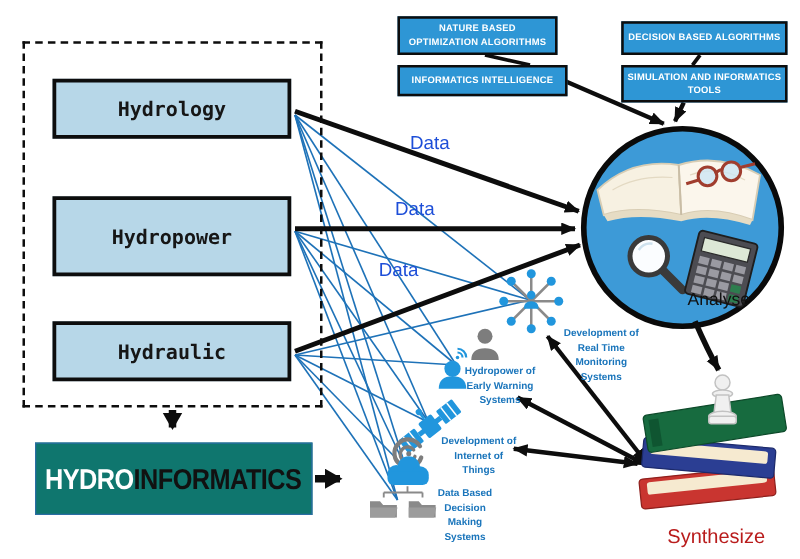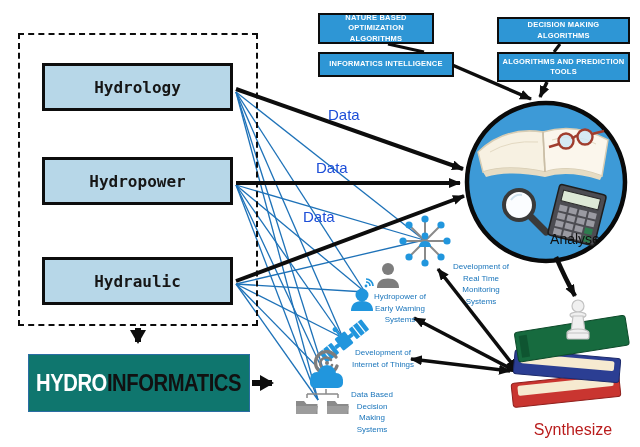--- a/index.html
+++ b/index.html
@@ -14,21 +14,21 @@
   .method-box{background:#2e96d5;border:2px solid #0d0d0d;color:#fff;font-weight:bold;
               font-size:7.5px;line-height:1.4;text-align:center;display:flex;align-items:center;
               justify-content:center;padding:1px 3px;letter-spacing:.2px;z-index:3;}
   .hydro-box{background:#0f766e;border:1px solid #2a6da3;display:flex;align-items:center;
              justify-content:center;z-index:3;}
   .hydro-box .inner{font-weight:bold;font-size:23px;letter-spacing:-.5px;transform:scaleX(.88);
                     white-space:nowrap;}
   .hydro-white{color:#ffffff;}
   .hydro-black{color:#111111;}
   .data-label{color:#1d4ed8;font-size:15px;z-index:4;}
-  .sys-label{color:#1a75bb;font-weight:normal;font-size:8px;line-height:1.45;text-align:center;z-index:4;}
+  .sys-label{color:#1a75bb;font-weight:bold;font-size:8px;line-height:1.45;text-align:center;z-index:4;}
   .analyse-label{color:#111;font-size:14px;text-align:center;z-index:4;margin-left:29px;}
   .synth-label{color:#b91c1c;font-size:16px;text-align:center;z-index:4;}
 </style>
 </head>
 <body>
 
 <div id="stage">
 
   <svg width="640" height="447" viewBox="0 0 640 447">
     <defs>
@@ -227,35 +227,35 @@
       <ellipse cx="578" cy="333" rx="11" ry="4"></ellipse>
       <rect x="567" y="333" width="22" height="6" rx="2"></rect>
     </g>
   </svg>
 
   <div class="abs dashed-frame" style="left:18px;top:33px;width:240px;height:293px"></div>
 
   <div class="abs panel-box" style="left:42px;top:63px;width:191px;height:48px">
     <span>Hydrology</span>
   </div>
-  <div class="abs panel-box" style="left:42px;top:157px;width:191px;height:48px">
+  <div class="abs panel-box" style="left:42px;top:157px;width:191px;height:64px">
     <span>Hydropower</span>
   </div>
   <div class="abs panel-box" style="left:42px;top:257px;width:191px;height:48px">
     <span>Hydraulic</span>
   </div>
 
   <div class="abs hydro-box" style="left:28px;top:354px;width:222px;height:58px">
     <span class="inner"><span class="hydro-white">HYDRO</span><span class="hydro-black">INFORMATICS</span></span>
   </div>
 
-  <div class="abs method-box" style="left:318px;top:13px;width:116px;height:31px">NATURE BASED OPTIMIZATION ALGORITHMS</div>
+  <div class="abs method-box" style="left:318px;top:13px;width:128px;height:31px">NATURE BASED OPTIMIZATION ALGORITHMS</div>
   <div class="abs method-box" style="left:318px;top:52px;width:136px;height:25px">INFORMATICS INTELLIGENCE</div>
-  <div class="abs method-box" style="left:497px;top:17px;width:133px;height:27px">DECISION MAKING ALGORITHMS</div>
-  <div class="abs method-box" style="left:497px;top:52px;width:133px;height:30px">ALGORITHMS AND PREDICTION TOOLS</div>
+  <div class="abs method-box" style="left:497px;top:17px;width:133px;height:27px">DECISION BASED ALGORITHMS</div>
+  <div class="abs method-box" style="left:497px;top:52px;width:133px;height:30px">SIMULATION AND INFORMATICS TOOLS</div>
 
   <div class="abs data-label" style="left:328px;top:106px">Data</div>
   <div class="abs data-label" style="left:316px;top:159px">Data</div>
   <div class="abs data-label" style="left:303px;top:208px">Data</div>
 
   <div class="abs analyse-label" style="left:516px;top:231px;width:60px">Analyse</div>
   <div class="abs synth-label" style="left:523px;top:421px;width:100px">Synthesize</div>
 
   <div class="abs sys-label" style="left:450px;top:261px;width:62px">Development of Real Time Monitoring Systems</div>
   <div class="abs sys-label" style="left:370px;top:291px;width:60px">Hydropower of Early Warning Systems</div>

